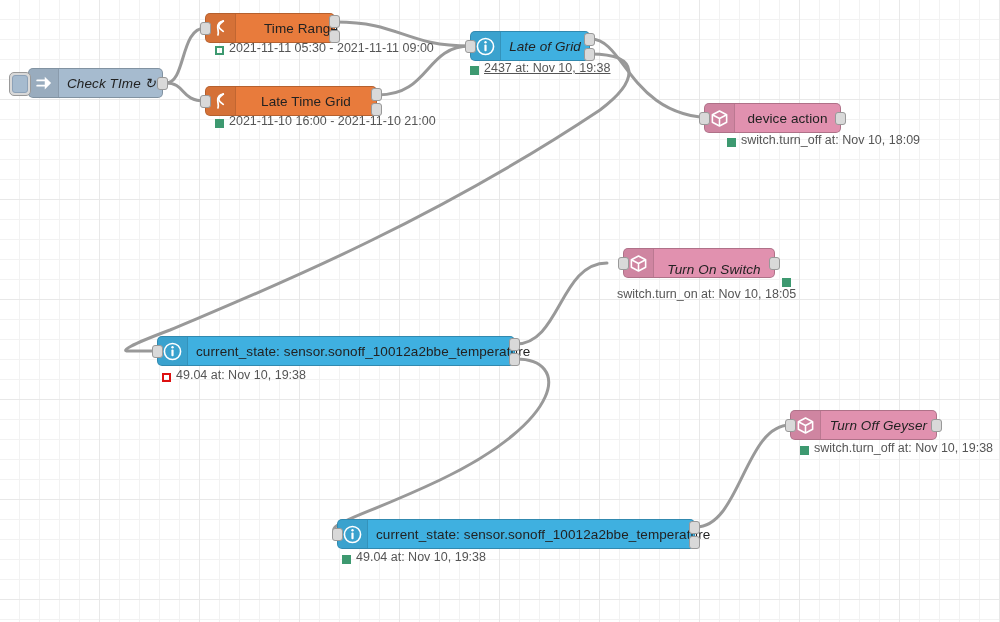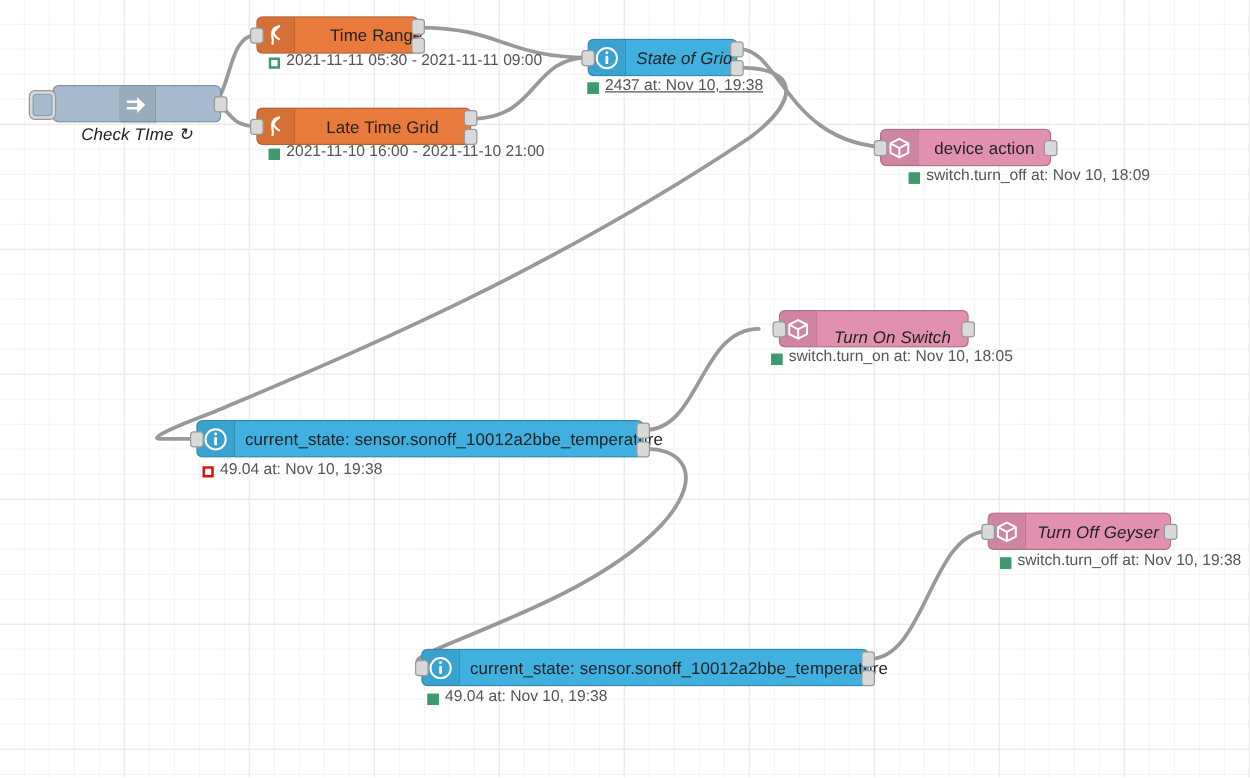--- a/index.html
+++ b/index.html
@@ -142,21 +142,21 @@
       <path class="wire" d="M 336,22 C 400,22 405,46 470,46" stroke="#999999"></path>
       <path class="wire" d="M 378,95 C 430,95 425,46 470,46" stroke="#999999"></path>
       <path class="wire" d="M 591,39 C 625,39 630,118 715,118" stroke="#999999"></path>
       <path class="wire" d="M 591,54 C 640,54 640,80 600,110 C 420,230 240,300 170,330 C 130,345 118,352 130,351 L 157,351" stroke="#999999"></path>
       <path class="wire" d="M 516,344 C 560,344 560,263 607,263" stroke="#999999"></path>
       <path class="wire" d="M 516,359 C 570,359 565,420 440,480 C 360,518 320,525 338,534" stroke="#999999"></path>
       <path class="wire" d="M 696,527 C 740,527 745,425 790,425" stroke="#999999"></path>
     </svg>
 
   <div id="node-layer">
-      <div class="node" style="left: 42px; top: 68px; width: 135px; background: rgb(166, 187, 207); flex-direction: column;">
+      <div class="node" style="left: 28px; top: 68px; width: 135px; background: rgb(166, 187, 207);">
         <div class="inject-btn">
           <div class="inner"></div>
         </div>
         <div class="icon-box">
           <svg class="glyph" width="18" height="18" viewBox="0 0 24 24">
             <path d="M3 8.5h11M3 15.5h11" stroke="#fff" stroke-width="2.6" stroke-linecap="round"></path>
             <path d="M13 3.5 21.5 12 13 20.5Z" fill="#fff"></path>
           </svg>
         </div>
         <div class="label italic">Check TIme ↻</div>
@@ -195,21 +195,21 @@
         <span>2021-11-10 16:00 - 2021-11-10 21:00</span>
       </div>
       <div class="node" style="left: 470px; top: 31px; width: 120px; background: rgb(63, 176, 224);">
         <div class="icon-box">
           <svg class="glyph" width="19" height="19" viewBox="0 0 24 24">
             <circle cx="12" cy="12" r="10.2" fill="none" stroke="#fff" stroke-width="2"></circle>
             <circle cx="12" cy="6.6" r="1.5" fill="#fff"></circle>
             <rect x="10.6" y="9.6" width="2.8" height="8.4" rx="1.2" fill="#fff"></rect>
           </svg>
         </div>
-        <div class="label italic">State of Grid</div>
+        <div class="label italic">Late of Grid</div>
         <div class="port in" style="top: 8px;"></div>
         <div class="port out" style="top: 1px;"></div>
         <div class="port out" style="top: 16px;"></div>
       </div>
       <div class="status" style="left: 470px; top: 61px; text-decoration: underline;">
         <span class="dot green-fill"></span>
         <span>2437 at: Nov 10, 19:38</span>
       </div>
       <div class="node" style="left: 704px; top: 103px; width: 137px; background: rgb(225, 145, 175);">
         <div class="icon-box">
@@ -230,21 +230,21 @@
         <div class="icon-box">
           <svg class="glyph" width="19" height="19" viewBox="0 0 24 24">
             <path d="M12 2.6 21 7.3v9.4L12 21.4 3 16.7V7.3Z" fill="none" stroke="#fff" stroke-width="2" stroke-linejoin="round"></path>
             <path d="M3 7.3 12 12l9-4.7M12 12v9.4" fill="none" stroke="#fff" stroke-width="2" stroke-linejoin="round"></path>
           </svg>
         </div>
         <div class="label italic">Turn On Switch</div>
         <div class="port in" style="top: 8px;"></div>
         <div class="port out" style="top: 8px;"></div>
       </div>
-      <div class="status" style="left: 617px; top: 278px;">
+      <div class="status" style="left: 617px; top: 278px; flex-direction: column;">
         <span class="dot green-fill"></span>
         <span>switch.turn_on at: Nov 10, 18:05</span>
       </div>
       <div class="node" style="left: 157px; top: 336px; width: 358px; background: rgb(63, 176, 224);">
         <div class="icon-box">
           <svg class="glyph" width="19" height="19" viewBox="0 0 24 24">
             <circle cx="12" cy="12" r="10.2" fill="none" stroke="#fff" stroke-width="2"></circle>
             <circle cx="12" cy="6.6" r="1.5" fill="#fff"></circle>
             <rect x="10.6" y="9.6" width="2.8" height="8.4" rx="1.2" fill="#fff"></rect>
           </svg>

